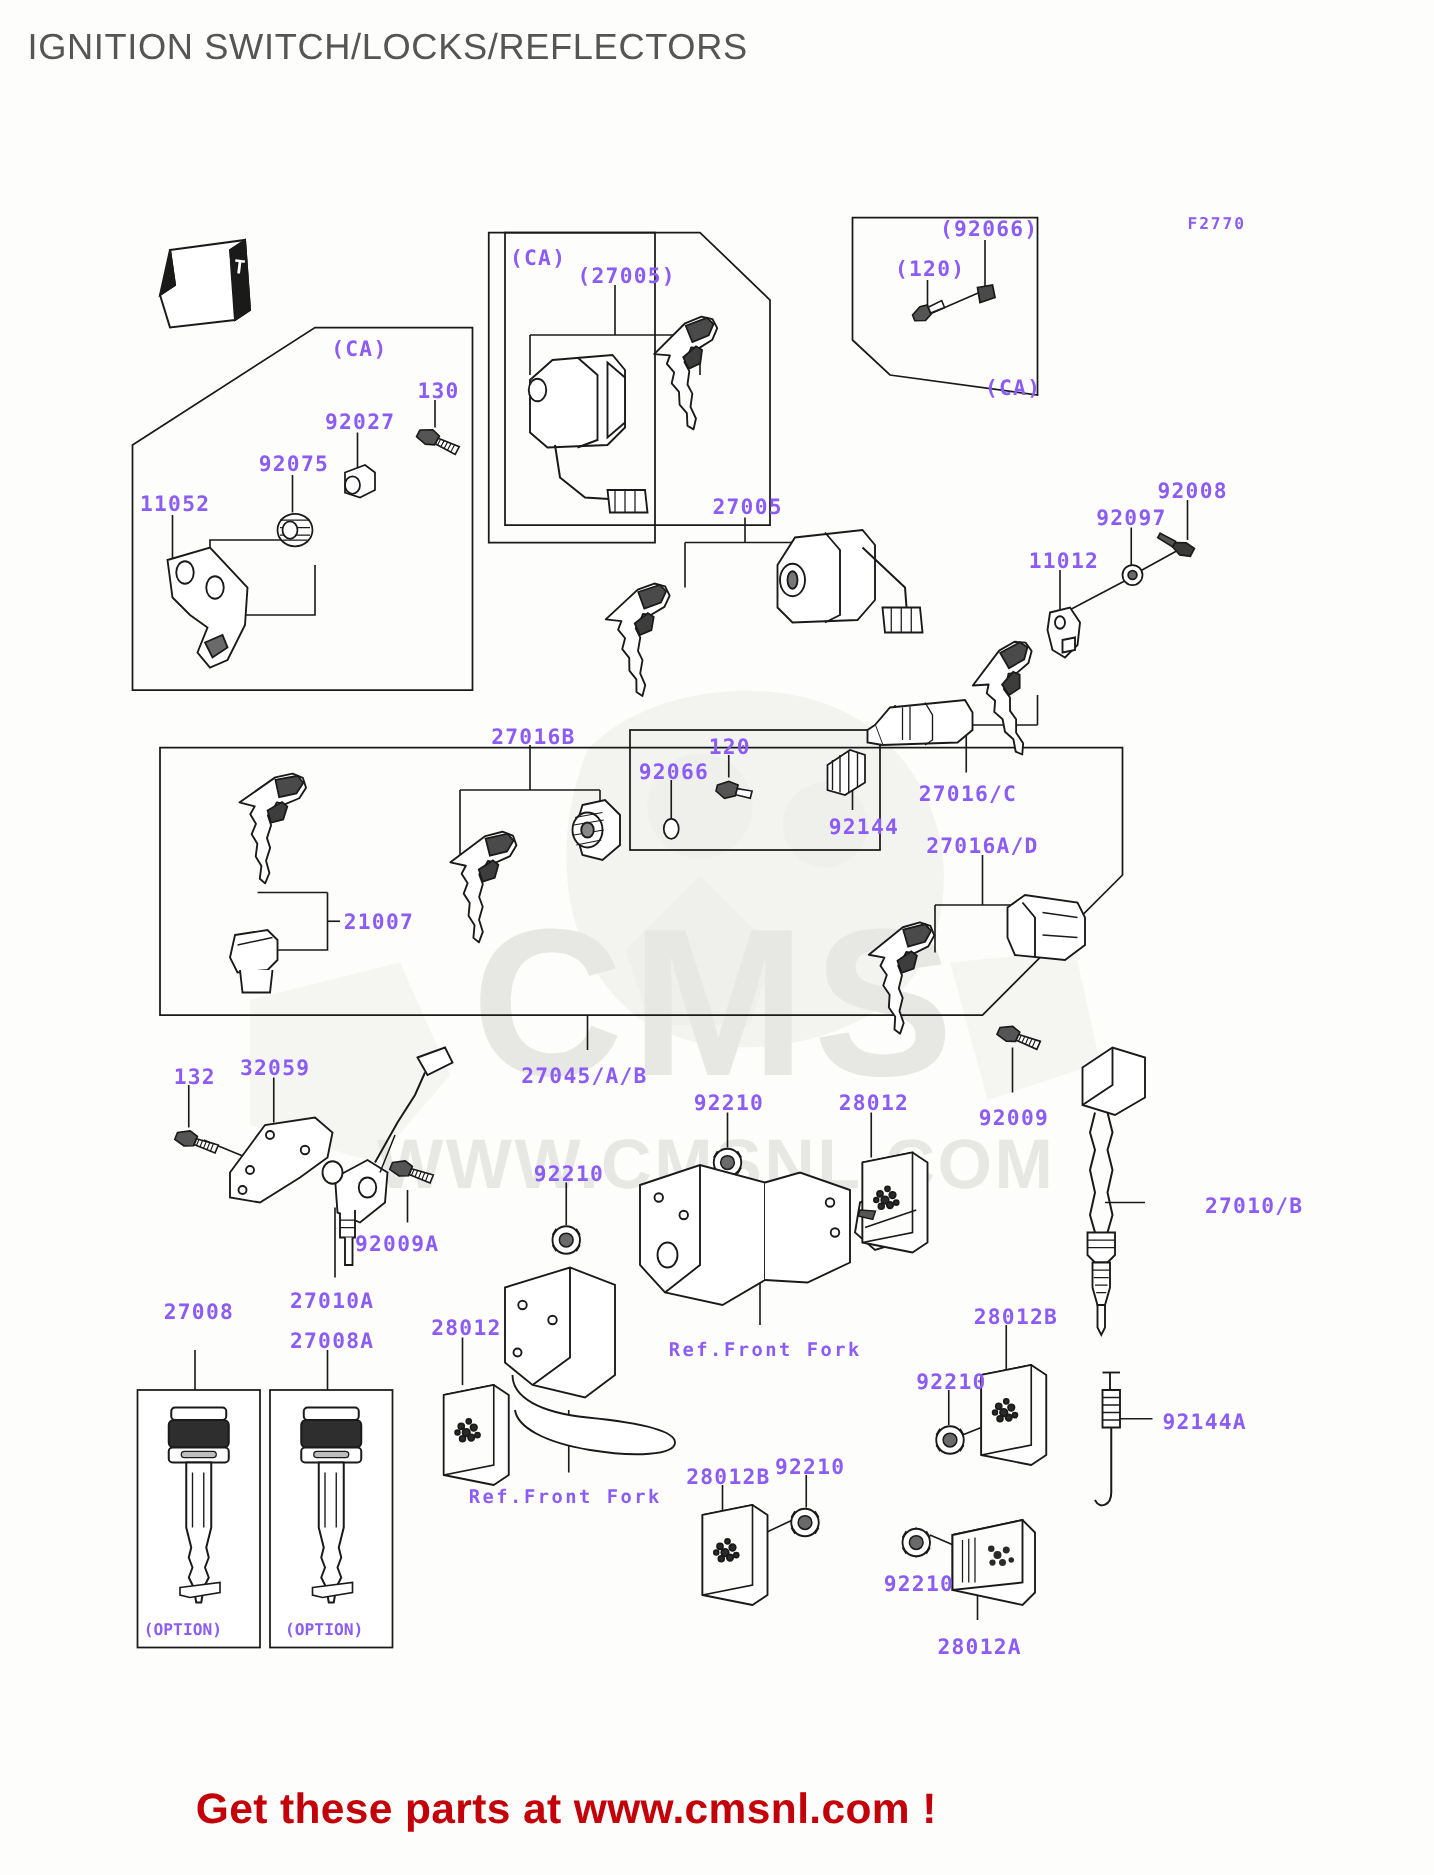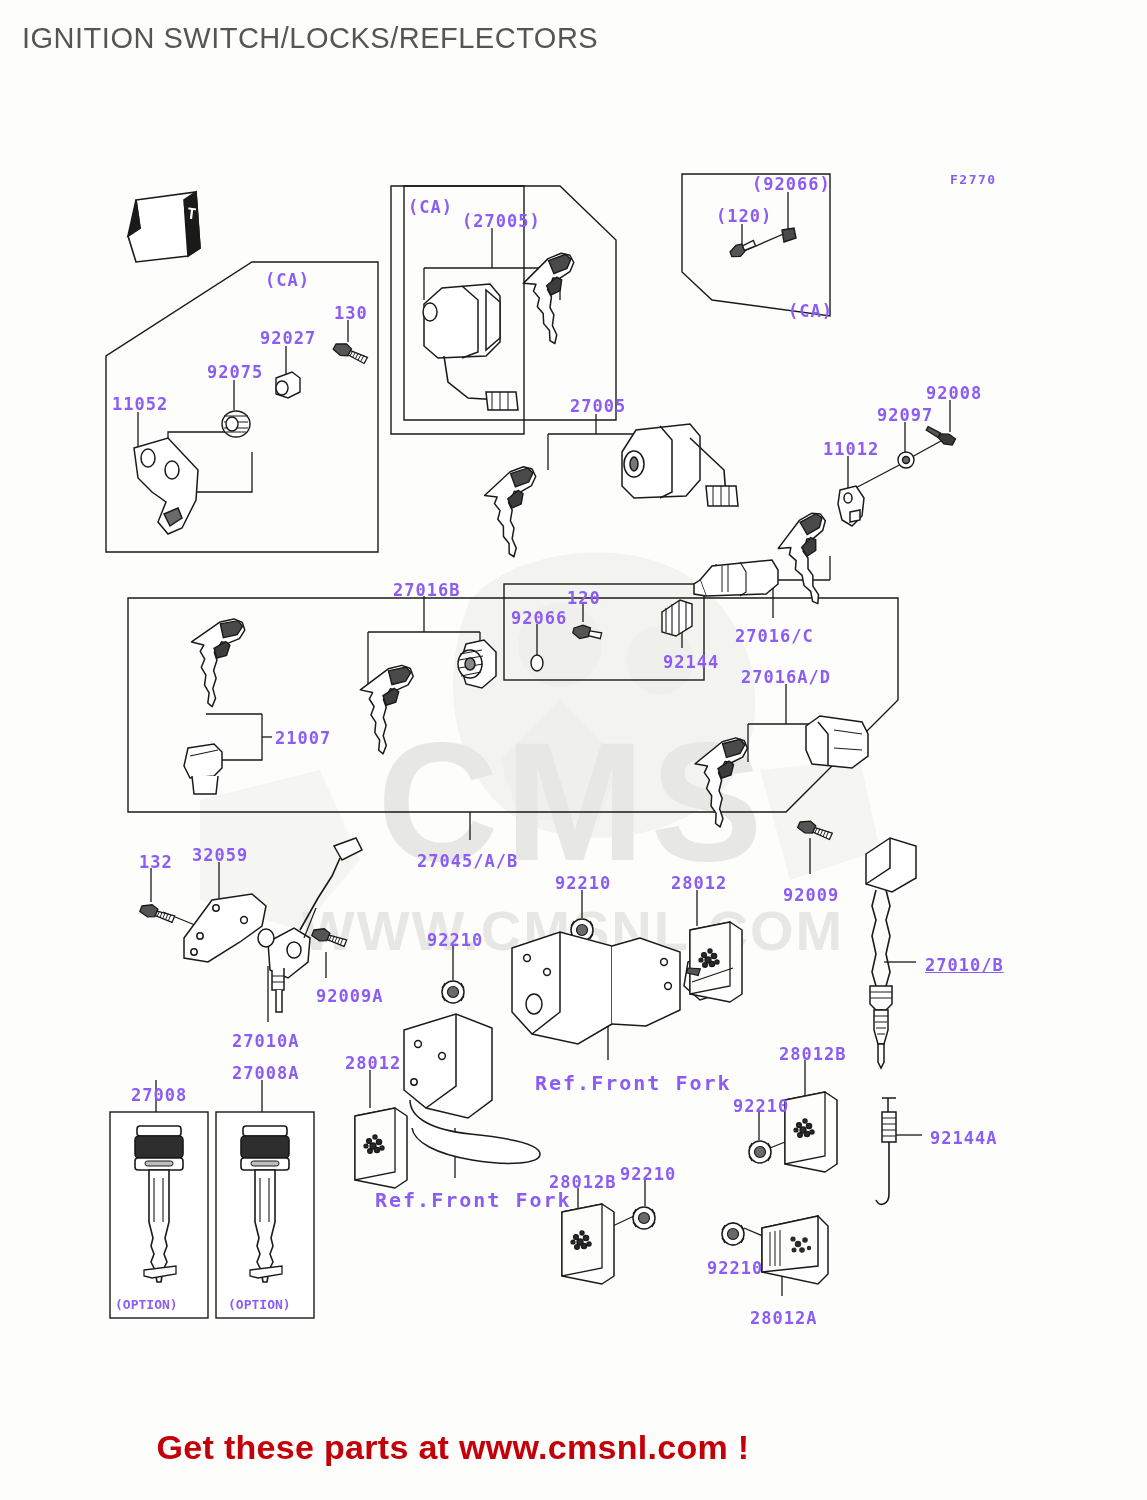--- a/index.html
+++ b/index.html
@@ -14,21 +14,21 @@
 
   #diagram{position:absolute;left:0;top:0;width:1147px;height:1500px;}
 
   .lbl{
     position:absolute;
     font-family:"DejaVu Sans Mono","Liberation Mono",monospace;
     font-size:17px;font-weight:bold;color:#8b5cf6;white-space:nowrap;
     letter-spacing:1px;
   }
   .lbl.code{font-size:13px;font-weight:bold;letter-spacing:1.5px;}
-  .lbl.ref{font-size:20px;letter-spacing:2px;font-weight:bold;}
+  .lbl.ref{font-size:15px;letter-spacing:2px;font-weight:bold;}
   .lbl.opt{font-size:13px;letter-spacing:0px;font-weight:bold;}
 
   #footer-caption{
     position:absolute;left:0;top:1428px;width:906px;text-align:center;
     font-family:"Liberation Sans","DejaVu Sans",sans-serif;
     font-size:34px;font-weight:bold;color:#c30009;letter-spacing:.3px;
   }
 </style>
 </head>
 <body>
@@ -515,29 +515,29 @@
       <div class="lbl" style="left: 663px; top: 652px;">92144</div>
       <div class="lbl" style="left: 735px; top: 626px;">27016/C</div>
       <div class="lbl" style="left: 741px; top: 667px;">27016A/D</div>
       <div class="lbl" style="left: 275px; top: 728px;">21007</div>
       <div class="lbl" style="left: 139px; top: 852px;">132</div>
       <div class="lbl" style="left: 192px; top: 845px;">32059</div>
       <div class="lbl" style="left: 417px; top: 851px;">27045/A/B</div>
       <div class="lbl" style="left: 555px; top: 873px;">92210</div>
       <div class="lbl" style="left: 671px; top: 873px;">28012</div>
       <div class="lbl" style="left: 783px; top: 885px;">92009</div>
-      <div class="lbl" style="left: 925px; top: 955px; text-decoration: underline;">27010/B</div>
+      <div class="lbl" style="left: 964px; top: 955px;">27010/B</div>
       <div class="lbl" style="left: 427px; top: 930px;">92210</div>
-      <div class="lbl" style="left: 316px; top: 986px; text-align: center;">92009A</div>
+      <div class="lbl" style="left: 284px; top: 986px; text-align: center;">92009A</div>
       <div class="lbl" style="left: 232px; top: 1031px;">27010A</div>
       <div class="lbl ref" style="left: 535px; top: 1071px;">Ref.Front Fork</div>
       <div class="lbl" style="left: 779px; top: 1044px;">28012B</div>
       <div class="lbl" style="left: 733px; top: 1096px;">92210</div>
       <div class="lbl" style="left: 930px; top: 1128px;">92144A</div>
-      <div class="lbl" style="left: 131px; top: 1085px;">27008</div>
+      <div class="lbl" style="left: 131px; top: 1040px;">27008</div>
       <div class="lbl" style="left: 232px; top: 1063px;">27008A</div>
       <div class="lbl" style="left: 345px; top: 1053px;">28012</div>
       <div class="lbl ref" style="left: 375px; top: 1188px;">Ref.Front Fork</div>
       <div class="lbl" style="left: 549px; top: 1172px;">28012B</div>
       <div class="lbl" style="left: 620px; top: 1164px;">92210</div>
       <div class="lbl" style="left: 707px; top: 1258px;">92210</div>
       <div class="lbl" style="left: 750px; top: 1308px;">28012A</div>
       <div class="lbl opt" style="left: 115px; top: 1297px;">(OPTION)</div>
       <div class="lbl opt" style="left: 228px; top: 1297px;">(OPTION)</div>
     </div>

